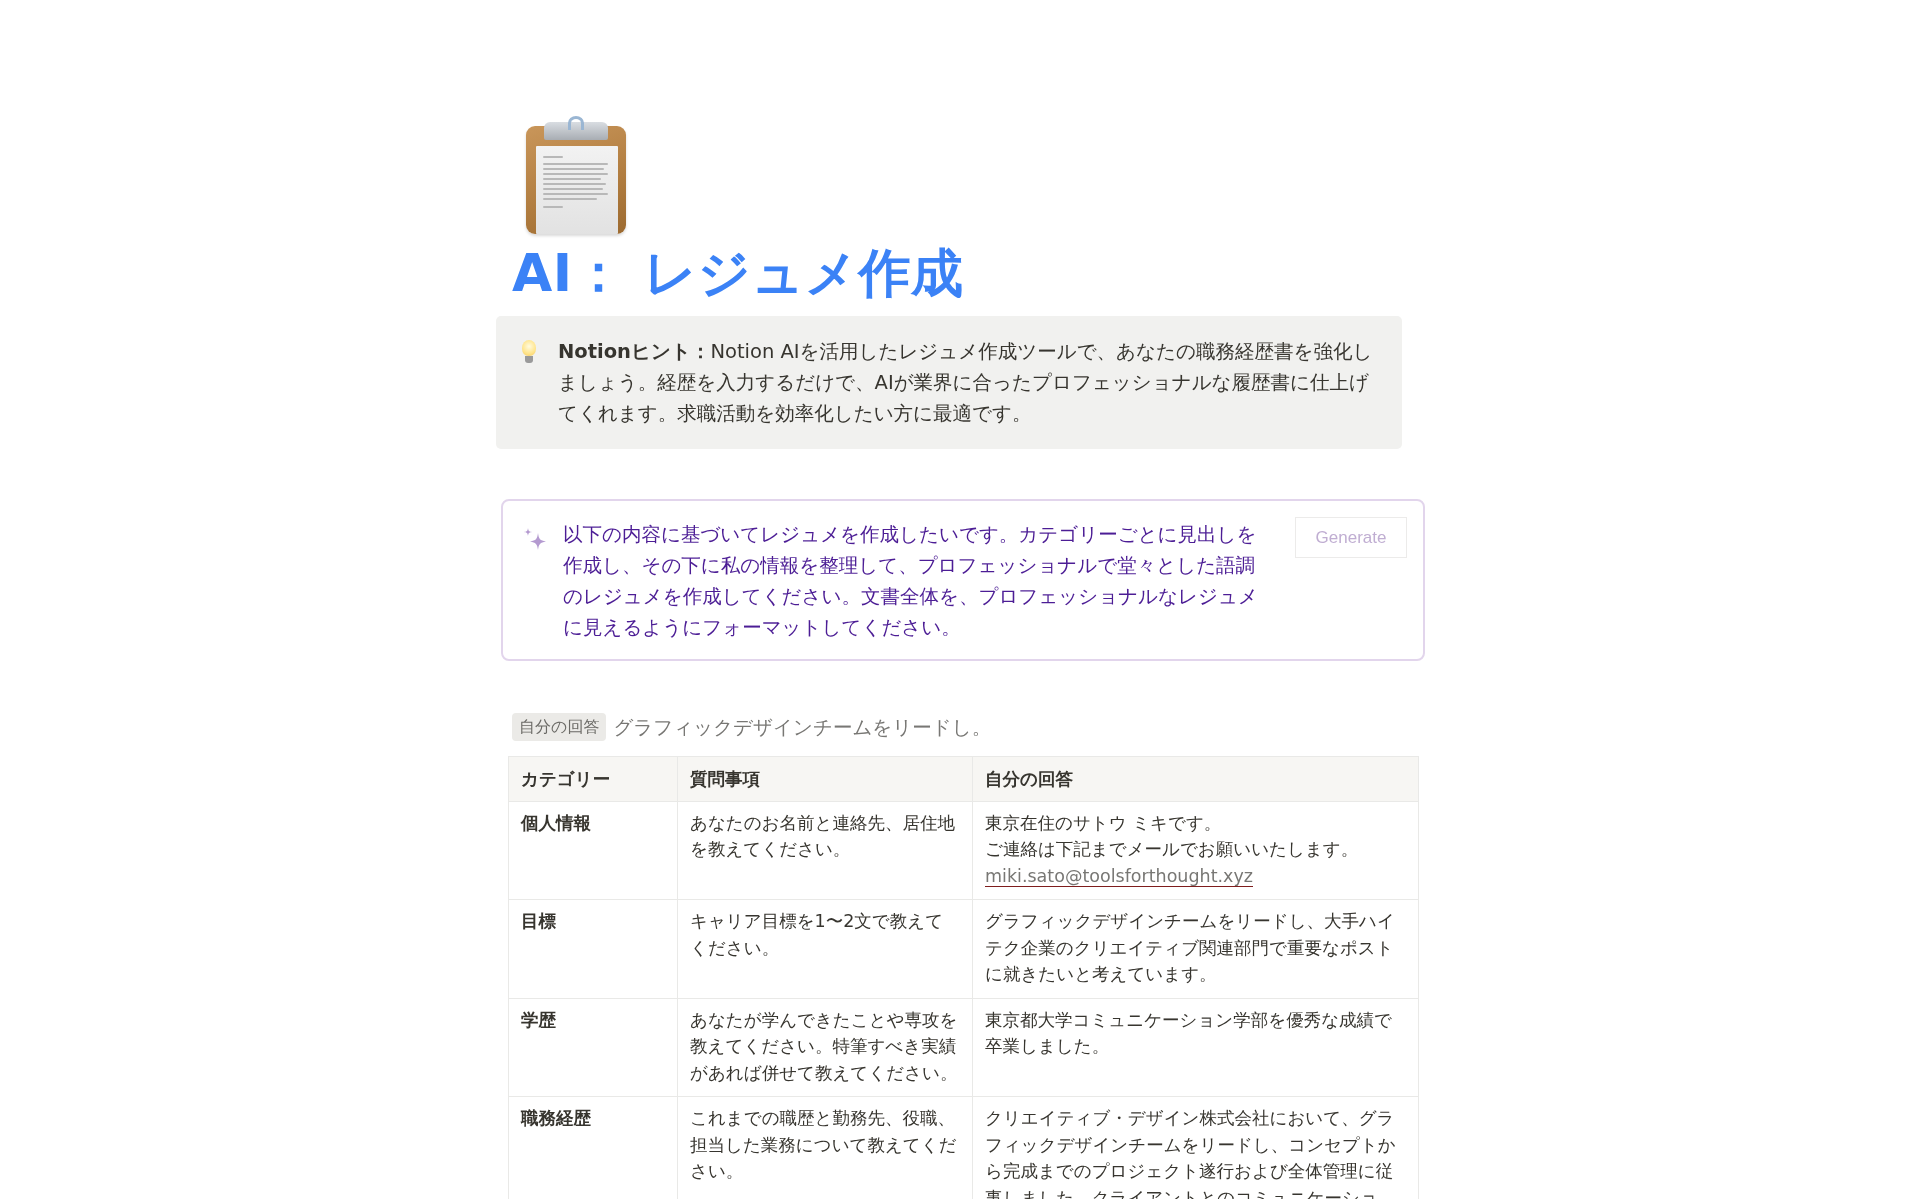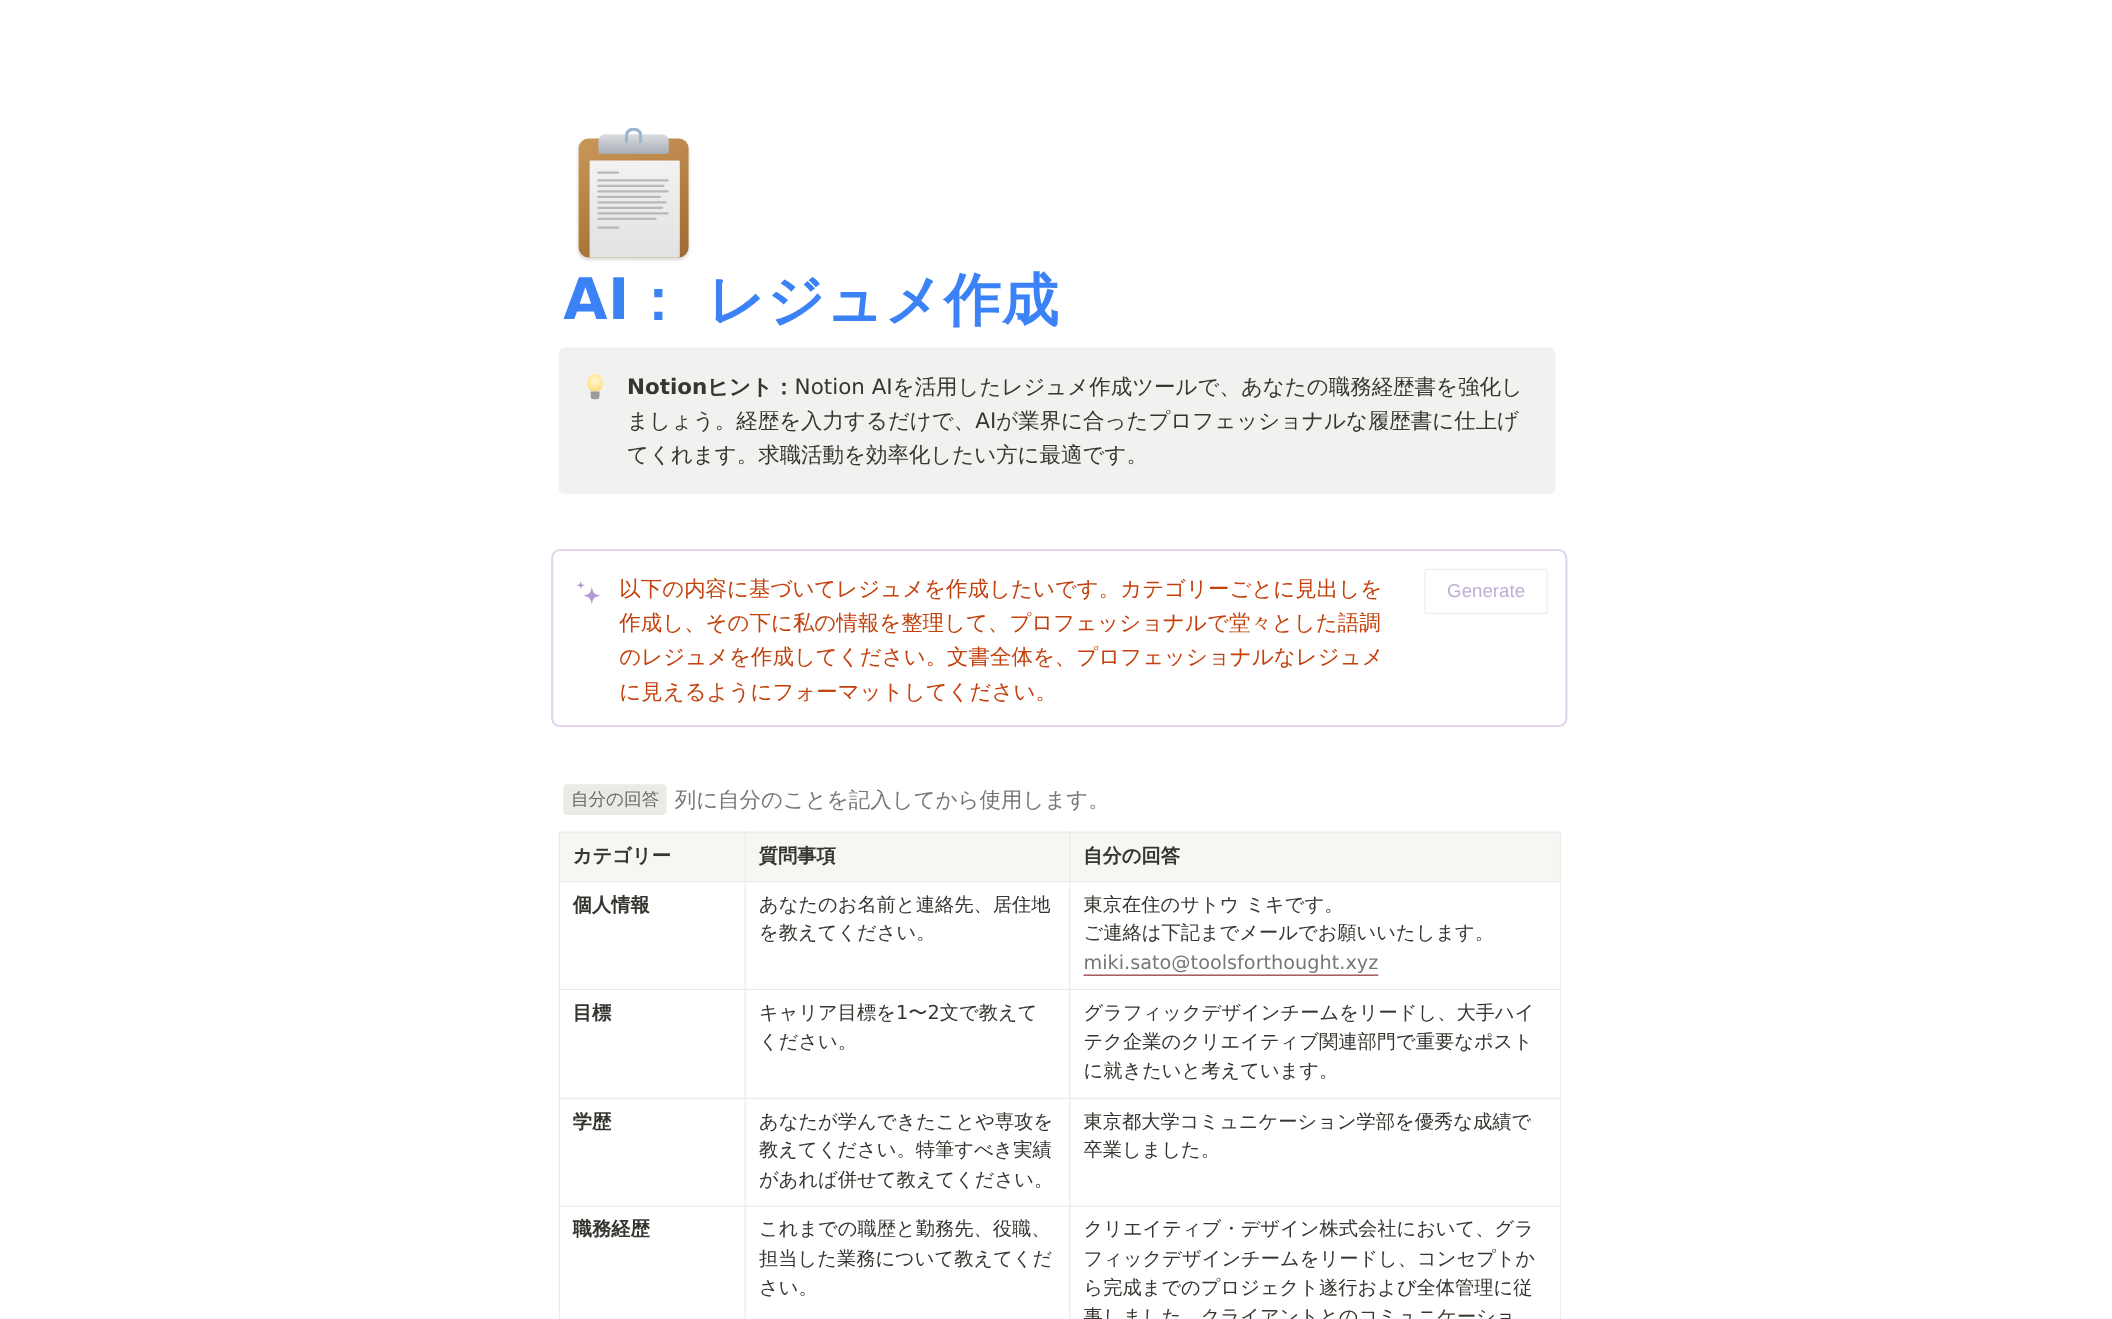--- a/index.html
+++ b/index.html
@@ -40,21 +40,21 @@
       border: 3px solid #9ab6d3; border-radius: 50% 50% 0 0; border-bottom: none;
       background: transparent;
     }
     .page-title {
       position: absolute; left: 512px; top: 238px;
       font-size: 52px; font-weight: 700; line-height: 70px;
       color: #3b82f6; letter-spacing: 0.5px;
       font-family: "DejaVu Sans", sans-serif;
     }
     .callout {
-      position: absolute; left: 508px; top: 316px; width: 906px; height: 133px;
+      position: absolute; left: 496px; top: 316px; width: 906px; height: 133px;
       background: #f1f1ef; border-radius: 5px;
       padding: 20px 24px 0 62px;
     }
     .callout-icon {
       position: absolute; left: 22px; top: 24px; width: 22px; height: 28px;
     }
     .bulb {
       position: absolute; left: 4px; top: 0; width: 14px; height: 16px;
       border-radius: 50% 50% 45% 45%;
       background: radial-gradient(circle at 50% 40%, #fffbe0 0%, #ffe48a 60%, #f4c860 100%);
@@ -70,22 +70,22 @@
     .callout-text b { font-weight: 700; }
     .ai-block {
       position: absolute; left: 501px; top: 499px; width: 924px; height: 162px;
       border: 2px solid #e2d5ec; border-radius: 8px; background: #ffffff;
       padding: 20px 148px 0 60px;
     }
     .sparkle {
       position: absolute; left: 18px; top: 24px; width: 30px; height: 30px;
     }
     .ai-text {
-      font-size: 19.5px; line-height: 31px; color: #c2410c;
-      font-family: Liberation Serif, serif;
+      font-size: 19.5px; line-height: 31px; color: #4c1d95;
+      font-family: Liberation Mono, monospace;
     }
     .generate-btn {
       position: absolute; right: 16px; top: 16px; width: 112px; height: 41px;
       border: 1px solid #ecebea; border-radius: 0; background: #ffffff;
       color: #c0aed2; font-size: 17px; line-height: 39px; text-align: center;
       font-family: "Liberation Sans", sans-serif; cursor: pointer;
     }
     .hint-row {
       position: absolute; left: 512px; top: 711px; height: 32px;
       display: flex; align-items: center;
@@ -159,21 +159,21 @@
     <svg class="sparkle" viewBox="0 0 30 30">
       <path d="M17 8 C17.8 14 19 15.5 25 16.5 C19 17.5 17.8 19 17 25 C16.2 19 15 17.5 9 16.5 C15 15.5 16.2 14 17 8 Z" fill="#b49ad0"></path>
       <path d="M7 3 C7.4 6 8 6.6 11 7 C8 7.4 7.4 8 7 11 C6.6 8 6 7.4 3 7 C6 6.6 6.6 6 7 3 Z" fill="#b49ad0"></path>
     </svg>
     <div class="ai-text">以下の内容に基づいてレジュメを作成したいです。カテゴリーごとに見出しを作成し、その下に私の情報を整理して、プロフェッショナルで堂々とした語調のレジュメを作成してください。文書全体を、プロフェッショナルなレジュメに見えるようにフォーマットしてください。</div>
     <button class="generate-btn">Generate</button>
   </div>
 
   <div class="hint-row">
     <span class="inline-code">自分の回答</span>
-    <span class="hint-text">列に自分のことを記入してから使用します。</span>
+    <span class="hint-text">グラフィックデザインチームをリードし。</span>
   </div>
 
   <table class="resume-table">
     <colgroup>
       <col style="width:169px">
       <col style="width:295px">
       <col style="width:446px">
     </colgroup>
     <thead>
       <tr>

